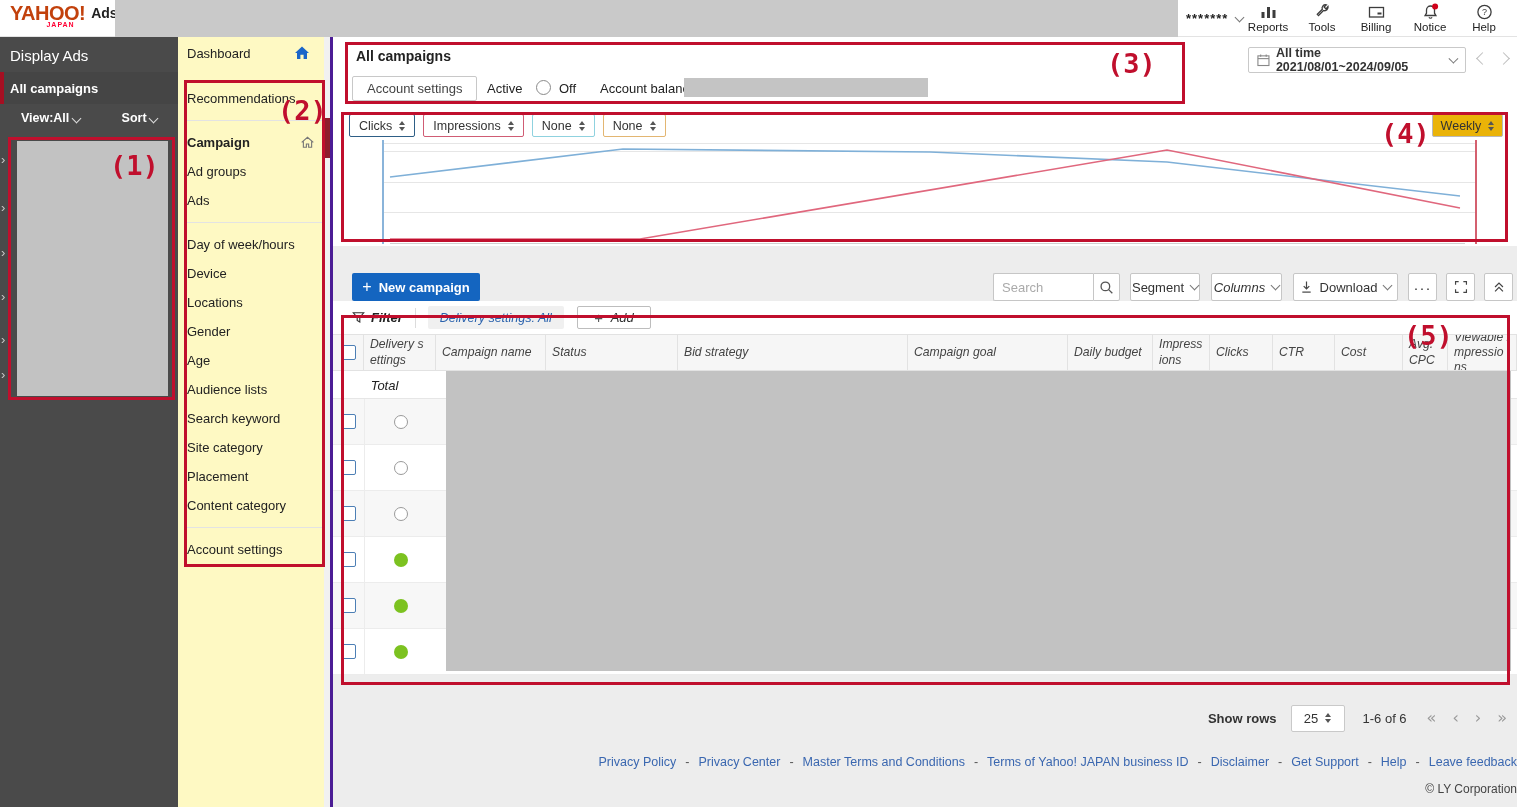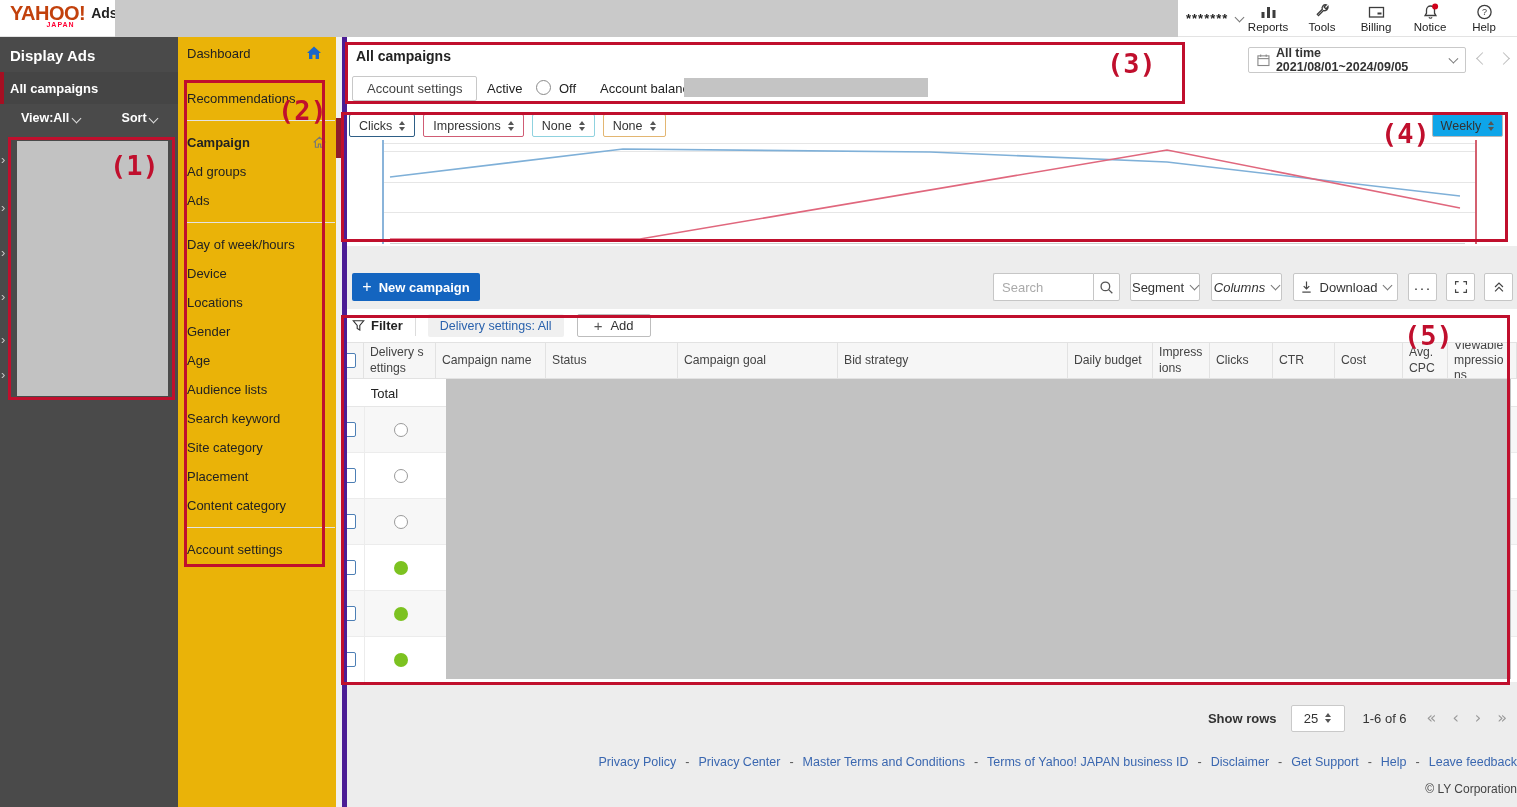--- a/index.html
+++ b/index.html
@@ -16,30 +16,30 @@
   .topbar-redact { position:absolute; left:115px; top:0; width:1063px; height:37px; background:#c9c9c9; }
   .account { position:absolute; left:1186px; top:11px; display:flex; align-items:center; gap:8px; font-weight:bold; font-size:13px; letter-spacing:1px; color:#222; }
   .topnav { position:absolute; right:6px; top:2px; display:flex; }
   .topnav-item { width:54px; text-align:center; cursor:pointer; }
   .topnav-item svg { display:block; margin:1px auto 0; }
   .topnav-label { font-size:11.5px; color:#222; line-height:12px; }
   .chevd { display:inline-block; width:7px; height:7px; border-right:1.5px solid #777; border-bottom:1.5px solid #777; transform:rotate(45deg); margin-top:-3px; }
 
   
   .sidebar { position:absolute; left:0; top:37px; width:178px; height:770px; background:#4a4a4a; z-index:5; }
-  .sb-title { padding:10px 10px; font-size:15px; font-weight:bold; color:#fff; height:35px; }
+  .sb-title { padding:10px 10px; font-size:15px; font-weight:normal; color:#fff; height:35px; }
   .sb-allcamp { position:relative; height:32px; display:flex; align-items:center; padding-left:10px; font-size:13px; font-weight:bold; color:#fff; background:#454545; }
   .sb-allcamp::before { content:""; position:absolute; left:0; top:0; width:4px; height:100%; background:#a50f22; }
   .sb-viewsort { height:28px; display:flex; align-items:center; justify-content:space-around; color:#fff; font-size:12.5px; font-weight:bold; }
   .sb-viewsort .chevd { border-color:#ddd; }
   .sb-chev { position:absolute; left:1px; color:#c9c9c9; font-size:13px; line-height:10px; }
   .sb-redact { position:absolute; left:17px; top:104px; width:151px; height:255px; background:#c2c2c2; }
 
   
-  .subnav { position:absolute; left:178px; top:37px; width:169px; height:770px; background:#eab308; border-right:5px solid #4c1d95; z-index:5; }
+  .subnav { position:absolute; left:178px; top:37px; width:155px; height:770px; background:#fef9c3; border-right:3px solid #4c1d95; z-index:5; }
   .sn-dash { position:relative; height:32px; display:flex; align-items:center; padding-left:9px; font-size:13px; color:#222; }
   .sn-dash svg { position:absolute; right:20px; top:8px; }
   .sn-list { position:absolute; top:47px; left:0; right:7px; }
   .sn-item { height:29px; display:flex; align-items:center; padding-left:9px; font-size:13px; color:#222; cursor:pointer; }
   .sn-item.bold { font-weight:bold; }
   .sn-item svg { margin-left:auto; margin-right:8px; }
   .sn-div { height:1px; background:#e3e3e3; margin:7px 0 7px 9px; }
   .sn-scroll { position:absolute; right:0; top:0; width:6px; height:770px; background:#f1f1f1; }
   .sn-thumb { position:absolute; right:0; top:81px; width:6px; height:40px; background:#8e1d2c; }
 
@@ -60,21 +60,21 @@
   .dp-prev,.dp-next { position:absolute; top:17px; width:9px; height:9px; border-right:1.6px solid #bdbdbd; border-bottom:1.6px solid #bdbdbd; cursor:pointer; }
   .dp-prev { left:1145px; transform:rotate(135deg); }
   .dp-next { left:1166px; transform:rotate(-45deg); }
 
   
   .chartcard { position:absolute; left:0; top:73px; width:1184px; height:136px; background:#fff; }
   .metrics { position:absolute; left:16px; top:4px; display:flex; gap:8px; }
   .metric { height:23px; display:flex; align-items:center; padding:0 9px; background:#fff; border-radius:2px; font-size:12.5px; color:#333; cursor:pointer; }
   .m1 { border:1.5px solid #2e5e86; } .m2 { border:1.5px solid #d05c74; }
   .m3 { border:1.5px solid #8fd2df; } .m4 { border:1.5px solid #e3b672; }
-  .interval { position:absolute; left:1099px; top:4px; width:71px; height:23px; border:1px solid #b9b9b9; border-radius:2px; background:#0ea5e9; display:flex; align-items:center; justify-content:center; font-size:12.5px; color:#333; cursor:pointer; }
+  .interval { position:absolute; left:1099px; top:4px; width:71px; height:23px; border:1px solid #b9b9b9; border-radius:2px; background:#eab308; display:flex; align-items:center; justify-content:center; font-size:12.5px; color:#333; cursor:pointer; }
   .ud { display:inline-flex; flex-direction:column; gap:2px; margin-left:7px; }
   .ud i { width:0; height:0; border-left:3.5px solid transparent; border-right:3.5px solid transparent; }
   .ud .u { border-bottom:4px solid #555; } .ud .d { border-top:4px solid #555; }
   .gl { position:absolute; left:49px; width:1095px; height:1px; background:#e6e6e6; }
   .ax-bottom { position:absolute; left:57px; width:1075px; height:1px; background:#cfcfcf; top:133px; }
   .ax-left { position:absolute; left:49px; top:30px; width:2px; height:104px; background:#8ab4da; }
   .ax-right { position:absolute; left:1142px; top:30px; width:2px; height:104px; background:#d4606f; }
   .chart-svg { position:absolute; left:49px; top:30px; }
 
   
@@ -83,21 +83,21 @@
   .tbtn { position:absolute; top:236px; height:28px; background:#fff; border:1px solid #c6c6c6; border-radius:2px; display:flex; align-items:center; justify-content:center; gap:7px; font-size:13px; color:#333; cursor:pointer; }
   .searchwrap { position:absolute; left:660px; top:236px; display:flex; }
   .searchwrap input { width:100px; height:28px; border:1px solid #c6c6c6; border-right:none; border-radius:2px 0 0 2px; padding:0 8px; font-size:13px; font-family:inherit; color:#333; outline:none; }
   .searchwrap input::placeholder { color:#aaa; }
   .searchbtn { width:27px; height:28px; background:#fff; border:1px solid #c6c6c6; border-radius:0 2px 2px 0; display:flex; align-items:center; justify-content:center; cursor:pointer; }
   .b-segment { left:797px; width:70px; } .b-columns { left:878px; width:71px;font-style:italic; }
   .b-download { left:960px; width:105px; } .b-more { left:1075px; width:29px; font-size:15px; letter-spacing:1px; }
   .b-full { left:1113px; width:29px; } .b-collapse { left:1151px; width:29px; }
 
   
-  .tablecard { position:absolute; left:0; top:272px; width:1184px; height:374px; background:#fff; }
+  .tablecard { position:absolute; left:0; top:264px; width:1184px; height:374px; background:#fff;font-style:italic; }
   .filterbar { position:absolute; left:0; top:0; width:100%; height:33px; display:flex; align-items:center; }
   .f-filter { display:flex; align-items:center; gap:6px; margin-left:19px; font-size:13px; font-weight:bold; color:#222; cursor:pointer; }
   .f-div { width:1px; height:20px; background:#dcdcdc; margin:0 12px; }
   .f-pill { height:23px; display:flex; align-items:center; padding:0 12px; background:#f0f0f0; border-radius:2px; color:#2a62ad; font-size:12.5px; cursor:pointer; }
   .f-add { height:23px; display:flex; align-items:center; gap:8px; padding:0 16px; margin-left:13px; background:#fff; border:1px solid #bdbdbd; border-radius:2px; font-size:13px; color:#333; cursor:pointer; }
   .thead { position:absolute; left:0; top:33px; width:1184px; height:37px; display:flex; background:#f6f6f6; border-top:1px solid #e2e2e2; border-bottom:1px solid #e2e2e2; }
   .th { border-right:1px solid #e2e2e2; padding:3px 6px; font-size:12.2px; color:#444; line-height:1.25; display:flex; align-items:center; word-break:break-all; overflow:hidden; cursor:pointer; }
   .th-check { width:31px; justify-content:center; }
   .cb { display:inline-block; width:15px; height:15px; border:1.5px solid #4d7fb5; border-radius:2px; background:#fff; cursor:pointer; }
   .totalrow { position:absolute; left:0; top:70px; width:1184px; height:28px; border-bottom:1px solid #e6e6e6; }
@@ -384,22 +384,22 @@
             <span>Add</span>
           </span>
       </div>
       <div class="thead">
         <div class="th th-check">
             <span class="cb"></span>
           </div>
       <div class="th" style="width: 72px;">Delivery settings</div>
           <div class="th" style="width: 110px;">Campaign name</div>
           <div class="th" style="width: 132px;">Status</div>
+          <div class="th" style="width: 230px;">Bid strategy</div>
           <div class="th" style="width: 160px;">Campaign goal</div>
-          <div class="th" style="width: 230px;">Bid strategy</div>
           <div class="th" style="width: 85px;">Daily budget</div>
           <div class="th" style="width: 57px;">Impressions</div>
           <div class="th" style="width: 63px;">Clicks</div>
           <div class="th" style="width: 62px;">CTR</div>
           <div class="th" style="width: 68px;">Cost</div>
           <div class="th" style="width: 45px;">Avg. CPC</div>
           <div class="th" style="width: 69px;">Viewable impressions</div>
         </div>
       <div class="totalrow">
         <div class="totallabel">Total</div>

